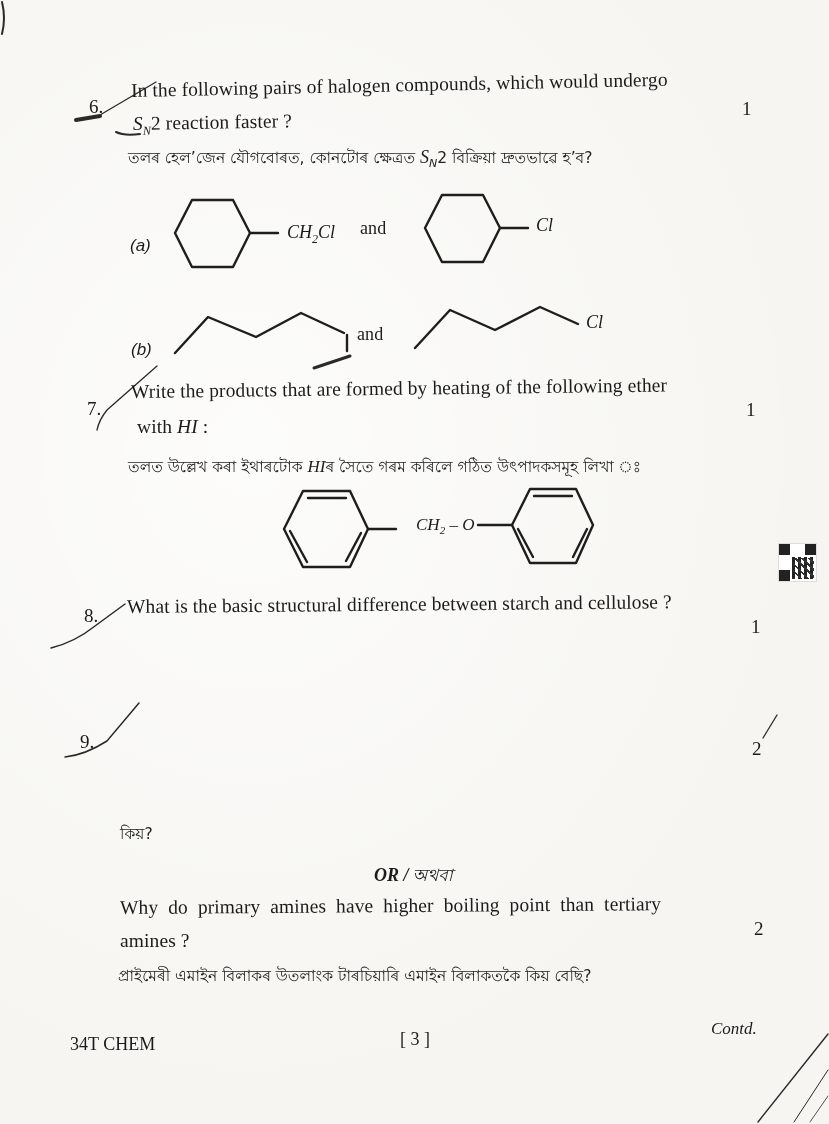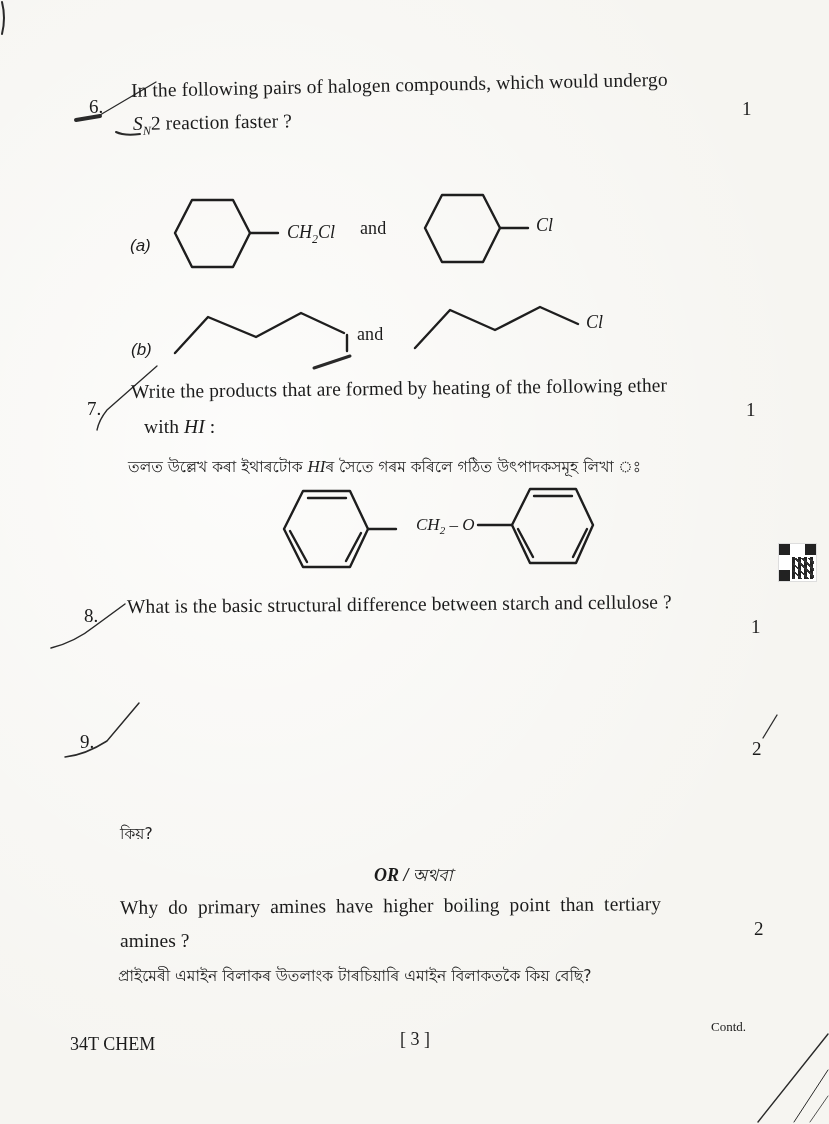--- a/index.html
+++ b/index.html
@@ -20,21 +20,21 @@
     .as { font-family: "DejaVu Sans", sans-serif; font-size: 15.5px; white-space: nowrap; color: #222; }
     .num { font-size: 19px; }
     .marks { font-size: 19px; }
     .it { font-style: italic; }
     .chem { font-style: italic; font-size: 18px; white-space: nowrap; }
     svg.struct { position: absolute; overflow: visible; }
     svg.struct line, svg.struct polyline, svg.struct polygon { stroke: #1e1e1e; stroke-width: 2.4; fill: none; stroke-linecap: round; stroke-linejoin: round; }
     svg.ink path { stroke: #2a2a2a; fill: none; stroke-linecap: round; }
     .footer-left { font-size: 18px; }
     .footer-mid { font-size: 18px; }
-    .footer-right { font-size: 13px; }
+    .footer-right { font-size: 17px; font-style: italic; }
     .or { font-weight: bold; font-style: italic; font-size: 18px; }
     .or-as { font-family: "DejaVu Sans", sans-serif; font-size: 17px; font-style: italic; }
     .qr {
       position: absolute; left: 779px; top: 544px; width: 37px; height: 37px;
       background:
         linear-gradient(#222,#222) 0 0/11px 11px no-repeat,
         linear-gradient(#222,#222) 26px 0/11px 11px no-repeat,
         linear-gradient(#222,#222) 0 26px/11px 11px no-repeat,
         repeating-linear-gradient(90deg, #222 0 3px, transparent 3px 6px) 13px 13px/22px 22px no-repeat,
         repeating-linear-gradient(0deg, transparent 0 3px, #fff 3px 5px) 13px 13px/22px 22px no-repeat,
@@ -59,20 +59,23 @@
     <path d="M6 50 L30 46" stroke-width="4"></path>
     <path d="M30 45 L86 12" stroke-width="1.3"></path>
     <path d="M46 62 Q54 66 70 64" stroke-width="2"></path>
   </svg>
   <div class="abs num" style="left:89px;top:96px">6.</div>
   <div class="abs en" style="left:131px;top:80px;transform:rotate(-1.2deg);transform-origin:left">In the following pairs of halogen compounds, which would undergo</div>
   <div class="abs marks" style="left:742px;top:98px">1</div>
   <div class="abs en" style="left:133px;top:113px;transform:rotate(-1deg);transform-origin:left">
     <span class="it">S</span><sub class="it" style="font-size:12px">N</sub><span>2 reaction faster ?</span>
   </div>
+  <div class="abs as" style="left:128px;top:146px">
+    <span>তলৰ হেল’জেন যৌগবোৰত, কোনটোৰ ক্ষেত্ৰত </span><span class="it" style="font-family:'Liberation Serif',serif;font-size:18px">S</span><sub class="it" style="font-size:11px">N</sub><span>2 বিক্ৰিয়া দ্ৰুতভাৱে হ’ব?</span>
+  </div>
 
   <div class="abs it" style="left:130px;top:236px;font-size:17px;font-family:'Liberation Sans',sans-serif">(a)</div>
   <svg class="struct" style="left:170px;top:195px" width="110" height="80">
     <polygon points="22,5 63,5 80,38 63,72 22,72 5,38"></polygon>
     <line x1="80" y1="38" x2="108" y2="38"></line>
   </svg>
   <div class="abs chem" style="left:287px;top:222px">
     <span>CH</span><sub style="font-size:12px">2</sub><span>Cl</span>
   </div>
   <div class="abs en" style="font-size:18px;left:360px;top:218px">and</div>
@@ -95,21 +98,21 @@
     <polyline points="5,48 40,10 85,30 130,7 168,24"></polyline>
   </svg>
   <div class="abs chem" style="left:586px;top:312px">Cl</div>
 
   <svg class="ink abs" style="left:85px;top:360px" width="80" height="75">
     <path d="M12 70 Q14 60 22 50 L72 6" stroke-width="1.3"></path>
   </svg>
   <div class="abs num" style="left:87px;top:398px">7.</div>
   <div class="abs en" style="left:131px;top:381px;transform:rotate(-0.7deg);transform-origin:left">Write the products that are formed by heating of the following ether</div>
   <div class="abs marks" style="left:746px;top:399px">1</div>
-  <div class="abs en" style="left:144px;top:416px">
+  <div class="abs en" style="left:137px;top:416px">
     <span>with </span><span class="it">HI</span><span> :</span>
   </div>
   <div class="abs as" style="left:128px;top:455px">
     <span>তলত উল্লেখ কৰা ইথাৰটোক </span><span class="it" style="font-family:'Liberation Serif',serif;font-size:17px">HI</span><span>ৰ সৈতে গৰম কৰিলে গঠিত উৎপাদকসমূহ লিখা ঃ</span>
   </div>
 
   <svg class="struct" style="left:270px;top:485px" width="130" height="90">
     <polygon points="33,6 80,6 98,44 80,82 33,82 14,44" stroke-width="1.8"></polygon>
     <line x1="38" y1="13" x2="76" y2="13" stroke-width="1.6"></line>
     <line x1="20" y1="46" x2="37" y2="77" stroke-width="1.6"></line>

